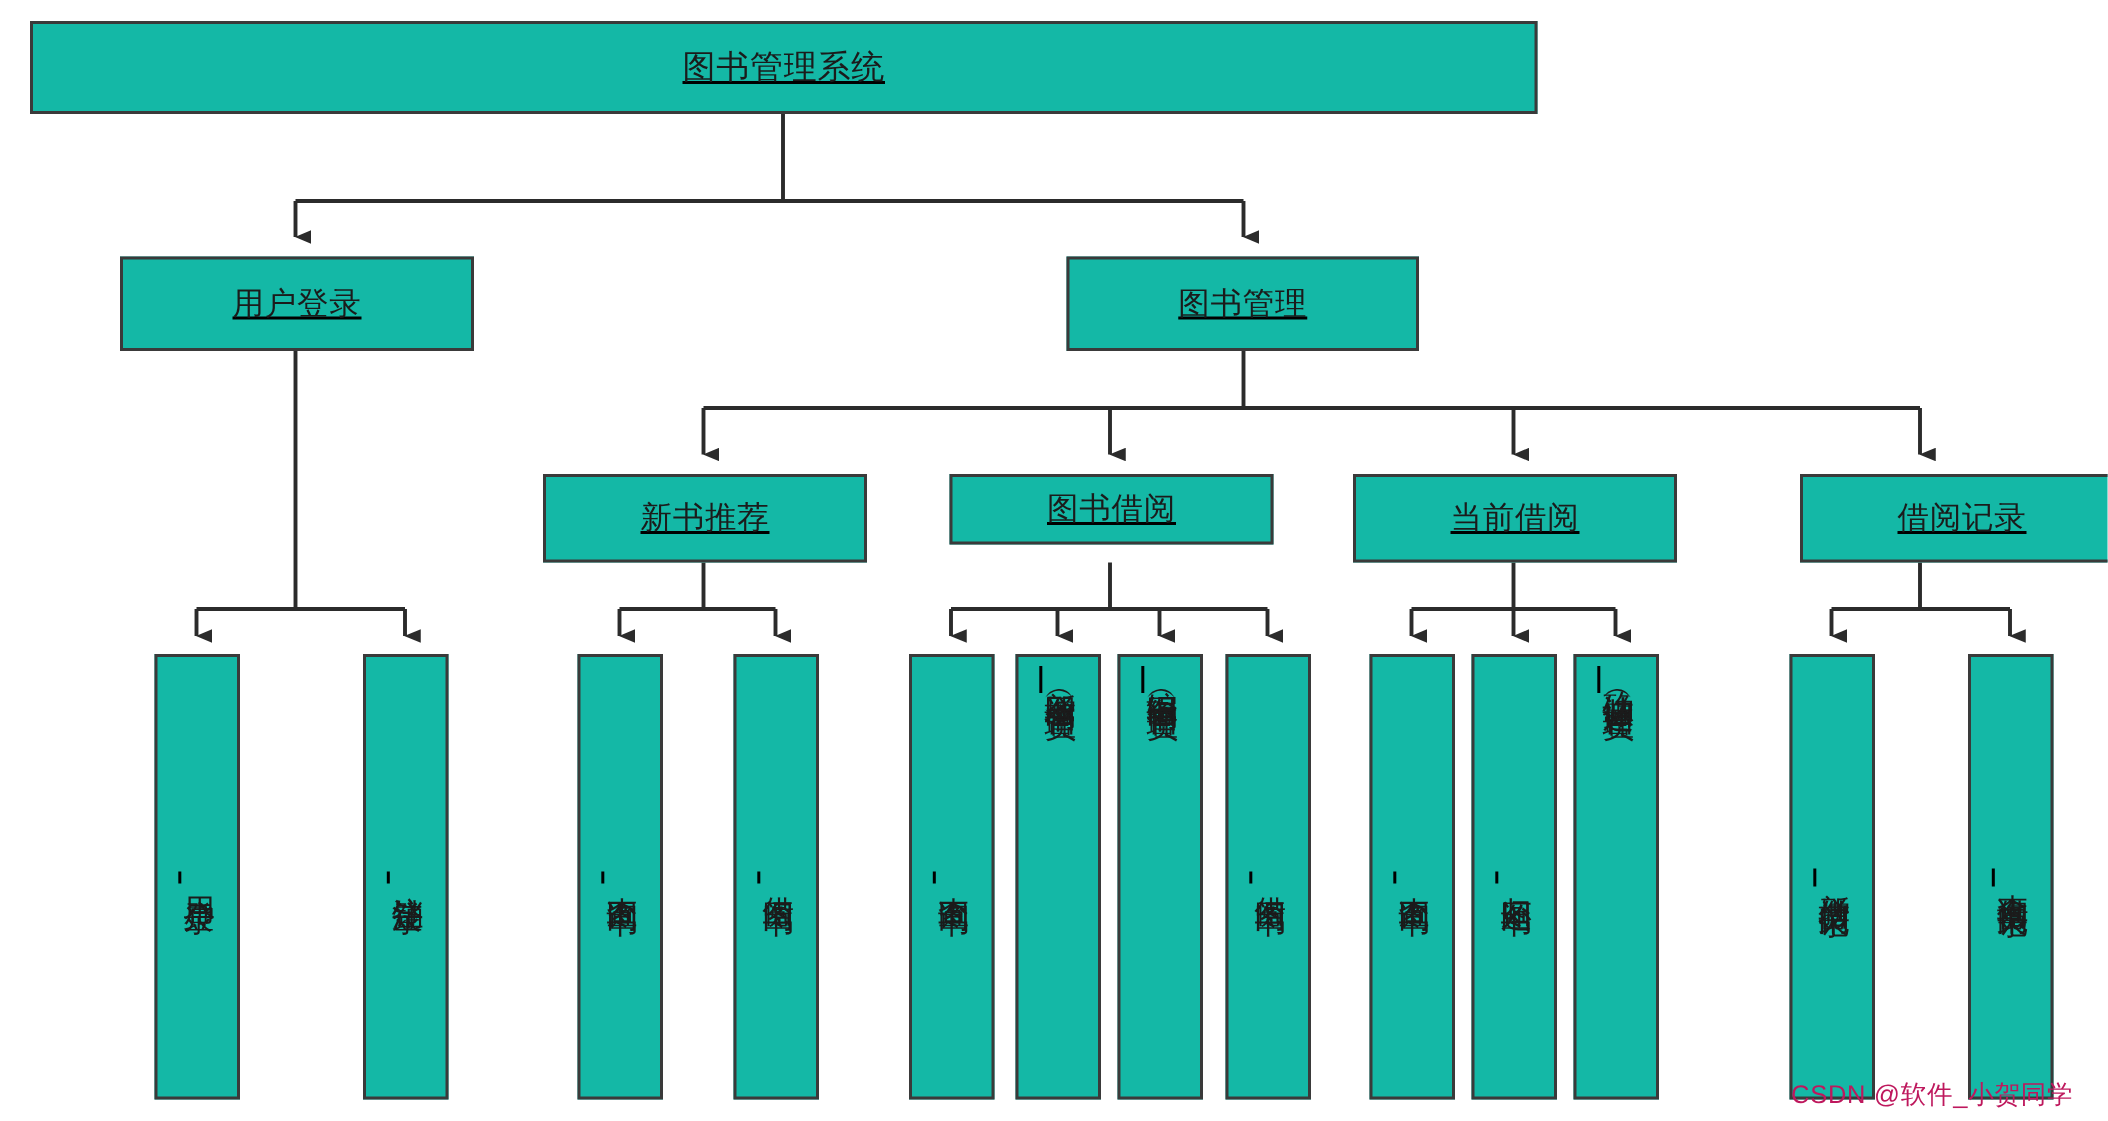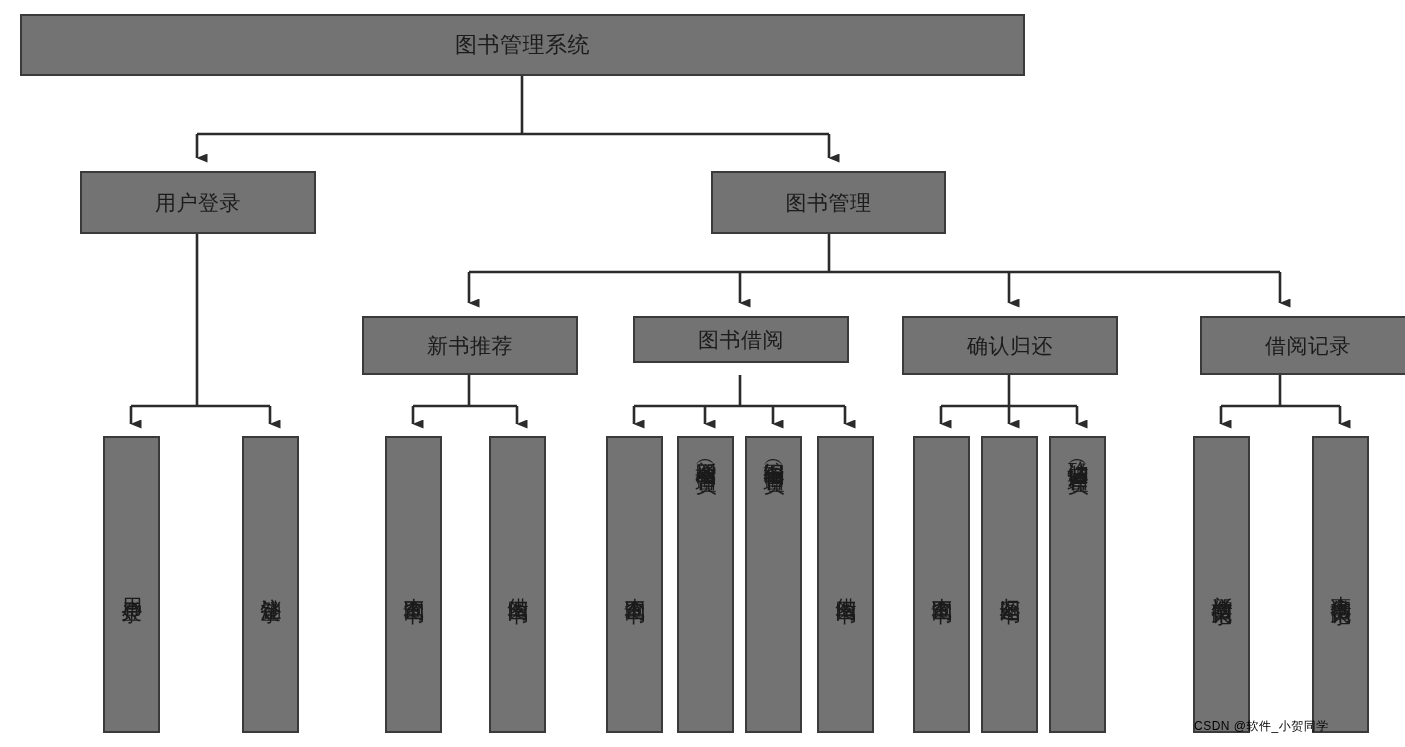--- a/index.html
+++ b/index.html
@@ -22,25 +22,26 @@
   svg.diagram-canvas {
     position: absolute;
     left: 0;
     top: 0;
     width: 1405px;
     height: 747px;
   }
   .node-box {
     position: absolute;
     box-sizing: border-box;
-    background: #737373;
+    background: #14b8a6;
     border: 2.5px solid #3a3a3a;
     display: flex;
     align-items: center;
     justify-content: center;
+    text-decoration: underline;
   }
   .node-label-h {
     font-size: 21px;
     color: #1b1b1b;
     letter-spacing: 0.5px;
     line-height: 1;
     white-space: nowrap;
   }
   .node-label-v {
     writing-mode: vertical-rl;
@@ -57,22 +58,22 @@
   }
   .leaf-box.centered {
     align-items: center;
     padding-top: 0;
   }
   #title-box .node-label-h {
     font-size: 22px;
   }
   .watermark {
     position: absolute;
-    font-size: 12px;
-    color: #000000;
+    font-size: 17px;
+    color: #be185d;
     white-space: nowrap;
     letter-spacing: 0.5px;
   }
 </style>
 </head>
 <body>
 
 <div id="diagram-root">
 
   <svg class="diagram-canvas" viewBox="0 0 1405 747" xmlns="http://www.w3.org/2000/svg">
@@ -154,21 +155,21 @@
 
   <div class="node-box" style="left:711px; top:171px; width:235px; height:63px;">
     <span class="node-label-h">图书管理</span>
   </div>
 
   <div class="node-box" style="left:633px; top:316px; width:216px; height:47px;">
     <span class="node-label-h">图书借阅</span>
   </div>
 
   <div class="node-box" style="left:902px; top:316px; width:216px; height:59px;">
-    <span class="node-label-h">确认归还</span>
+    <span class="node-label-h">当前借阅</span>
   </div>
 
   <div class="node-box" style="left:1172px; top:316px; width:216px; height:59px;margin-left:28px;">
     <span class="node-label-h">借阅记录</span>
   </div>
 
   <div class="node-box leaf-box centered" style="left:103px; top:436px; width:57px; height:297px;">
     <span class="node-label-v">用户登录</span>
   </div>
 

